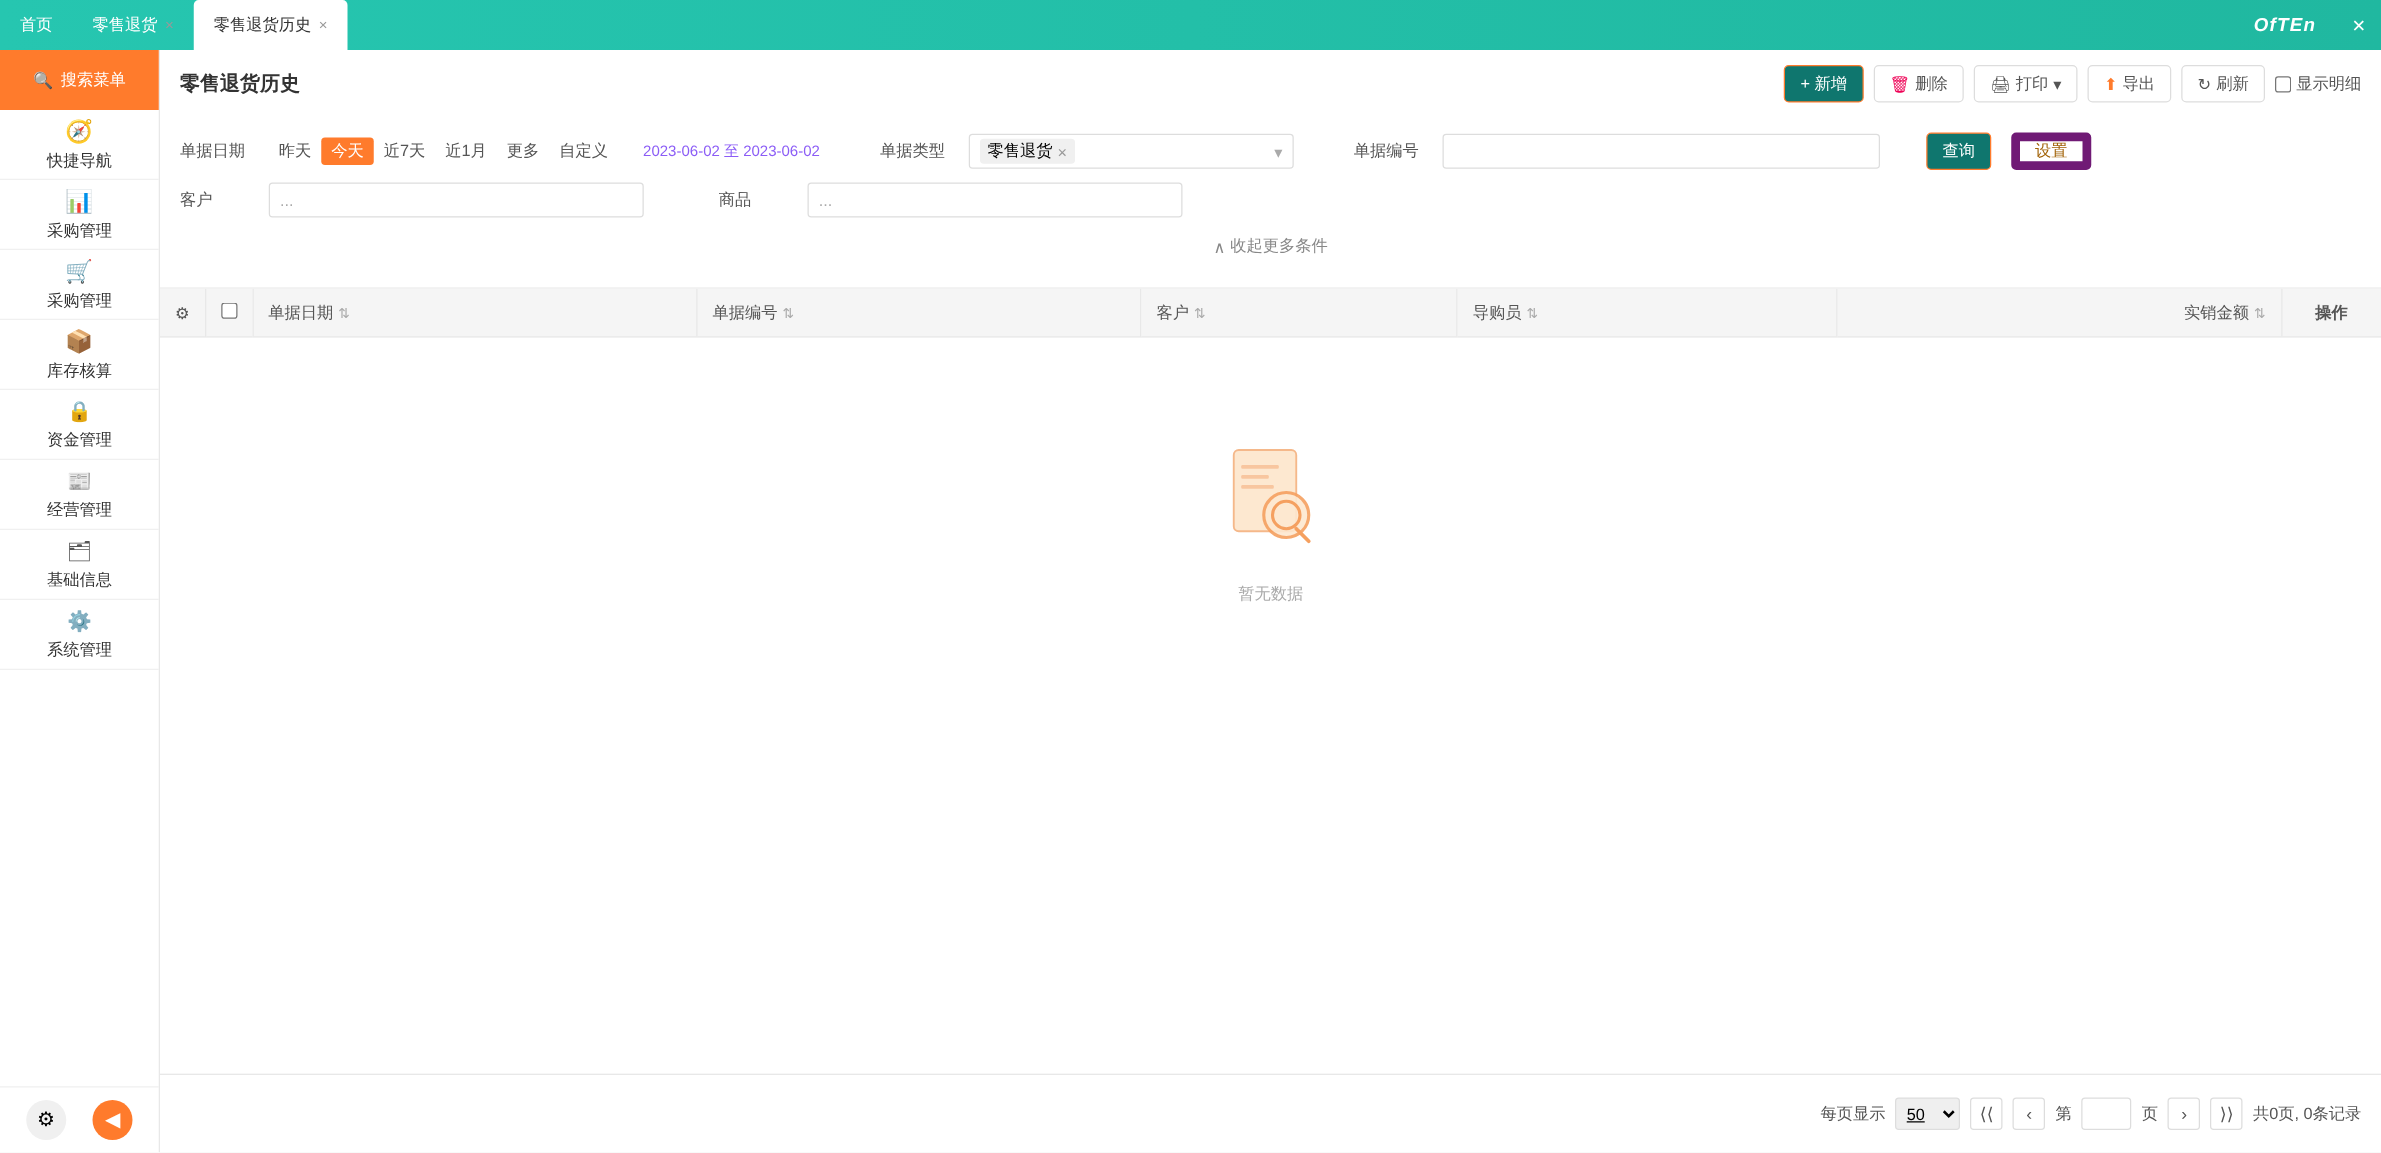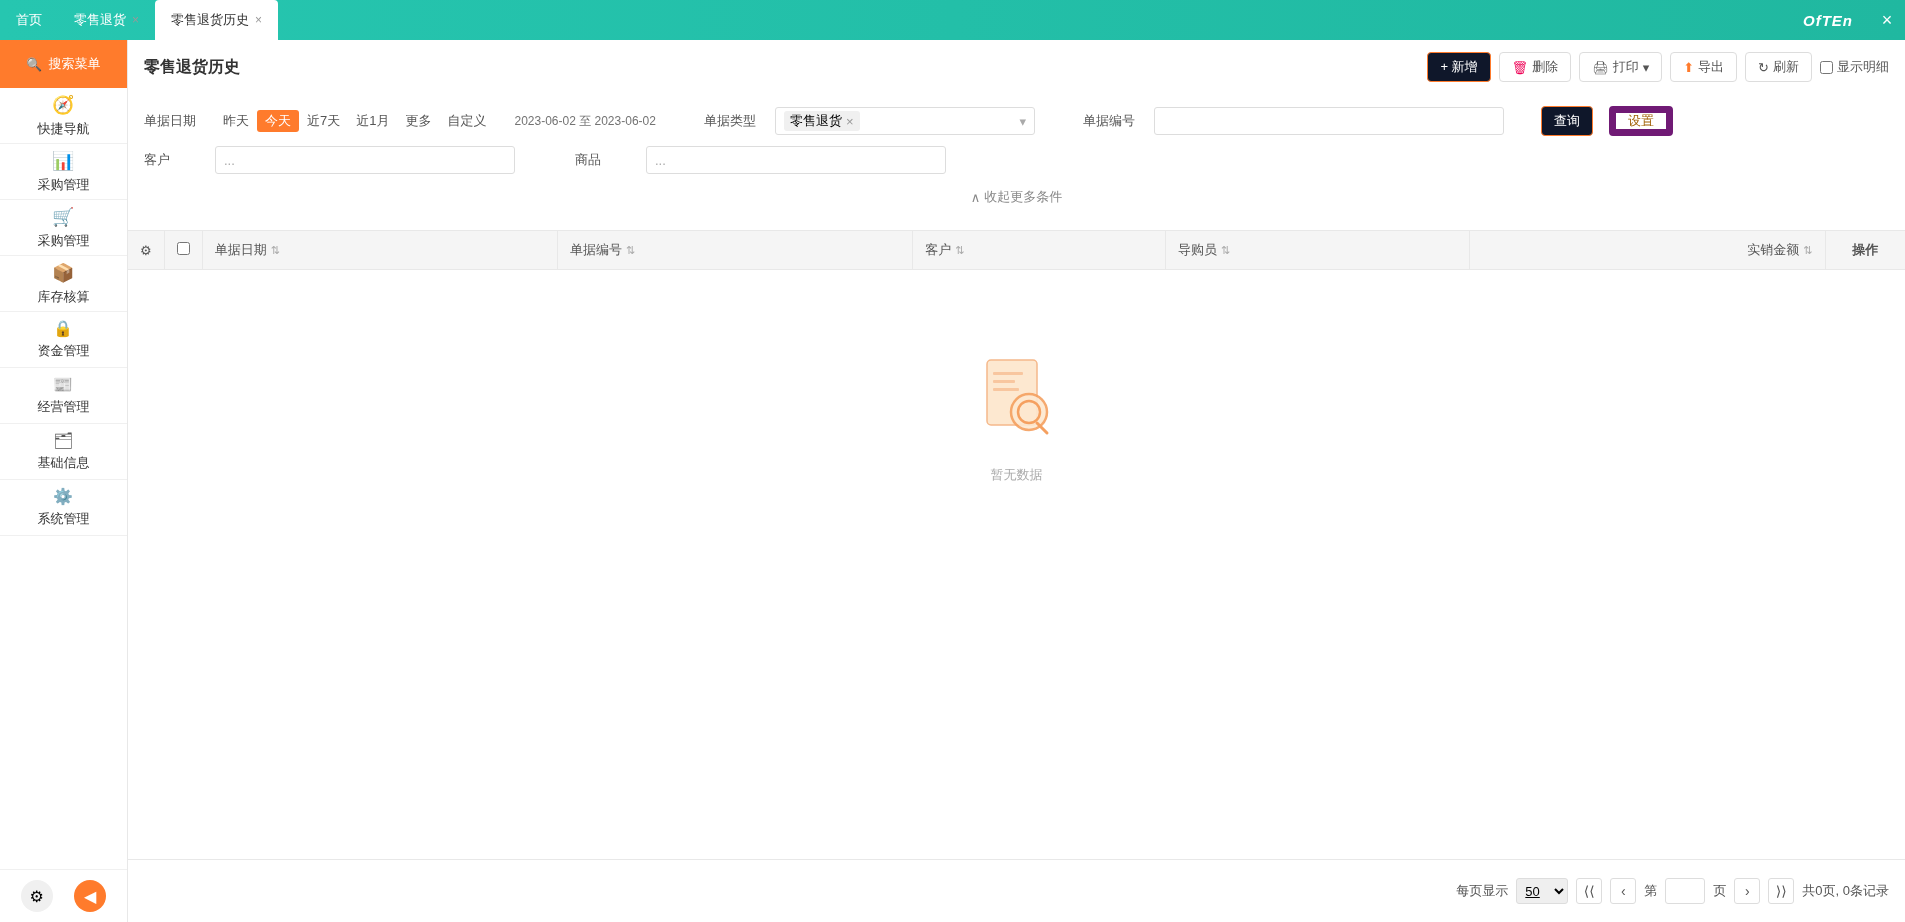--- a/index.html
+++ b/index.html
@@ -156,21 +156,21 @@
       border: 1px solid #ddd;
       background: #fff;
       cursor: pointer;
       font-size: 13px;
       display: flex;
       align-items: center;
       gap: 4px;
       color: #555;
     }
     .btn-orange {
-      background: #0f172a;
+      background: #0f766e;
       color: #fff;
       border-color: #ff7b2c;
     }
     .btn-setting {
       background: #fff;
       color: #a16207;
       border: 7px solid #701a75;
     }
     .checkbox-label {
       display: flex;
@@ -208,21 +208,21 @@
       color: #555;
       font-size: 13px;
     }
     .date-btn.active {
       background: #ff7b2c;
       color: #fff;
       border-radius: 3px;
       padding: 2px 8px;
     }
     .date-range {
-      color: #737373;
+      color: #8b5cf6;
       font-size: 12px;
       margin-left: 4px;
     }
     .filter-select {
       height: 28px;
       border: 1px solid #ddd;
       border-radius: 3px;
       background: #fff;
       padding: 0 8px;
       font-size: 13px;

